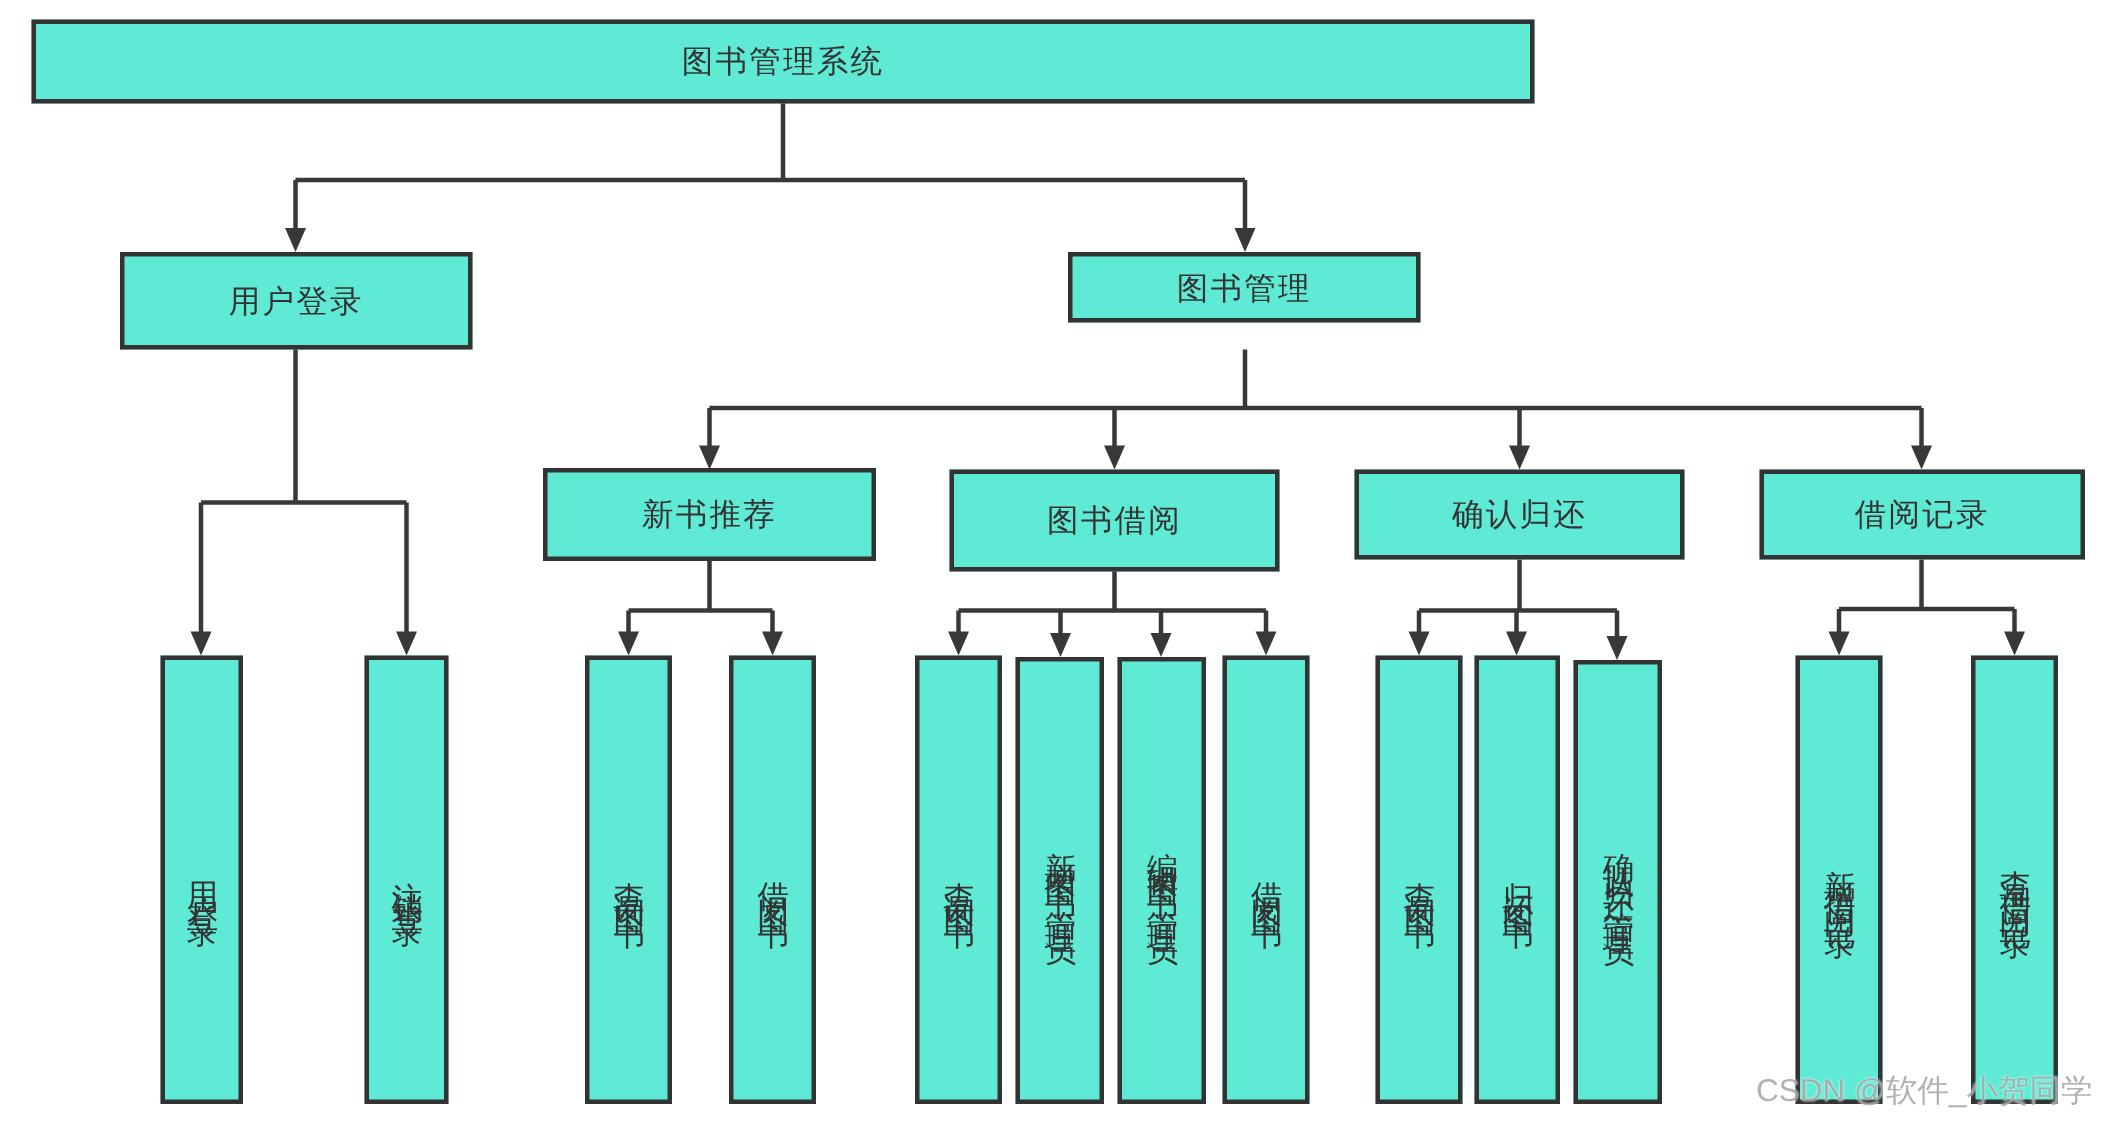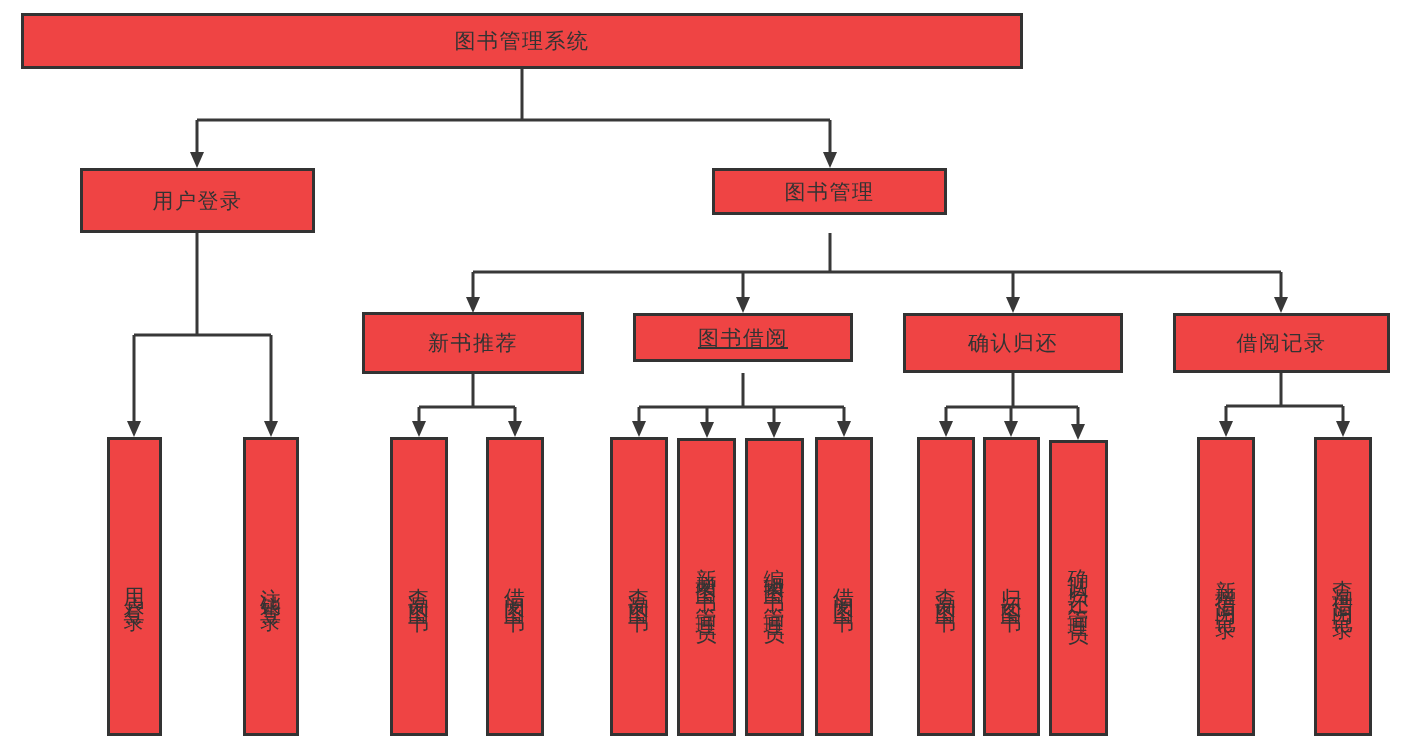--- a/index.html
+++ b/index.html
@@ -8,21 +8,21 @@
     position:relative;
     width:1405px;height:747px;
     background:#ffffff;
     overflow:hidden;
   }
   #connectors{position:absolute;left:0;top:0;z-index:1;}
   .hbox,.vbox{
     position:absolute;
     box-sizing:border-box;
     border:3px solid #333333;
-    background:#ef4444;
+    background:#5eead4;
     display:flex;
     align-items:center;
     justify-content:center;
     color:#333333;
     z-index:2;
   }
   .hbox span{
     font-size:21px;
     letter-spacing:1.5px;
     white-space:nowrap;
@@ -101,21 +101,21 @@
   <div class="hbox" style="left:80px;top:168px;width:235px;height:65px;">
     <span>用户登录</span>
   </div>
   <div class="hbox" style="left:712px;top:168px;width:235px;height:47px;">
     <span>图书管理</span>
   </div>
 
   <div class="hbox" style="left:362px;top:312px;width:222px;height:62px;">
     <span>新书推荐</span>
   </div>
-  <div class="hbox" style="left:633px;top:313px;width:220px;height:49px;text-decoration:underline;">
+  <div class="hbox" style="left:633px;top:313px;width:220px;height:68px;">
     <span>图书借阅</span>
   </div>
   <div class="hbox" style="left:903px;top:313px;width:220px;height:60px;">
     <span>确认归还</span>
   </div>
   <div class="hbox" style="left:1173px;top:313px;width:217px;height:60px;">
     <span>借阅记录</span>
   </div>
 
   <div class="vbox" style="left:107px;top:437px;width:55px;height:299px;">
@@ -155,14 +155,15 @@
     <span>确认归还（管理员）</span>
   </div>
 
   <div class="vbox" style="left:1197px;top:437px;width:58px;height:299px;">
     <span>新增借阅记录</span>
   </div>
   <div class="vbox" style="left:1314px;top:437px;width:58px;height:299px;">
     <span>查询借阅记录</span>
   </div>
 
+  <div class="watermark">CSDN @软件_小贺同学</div>
 
 </div>
 
 </body></html>

